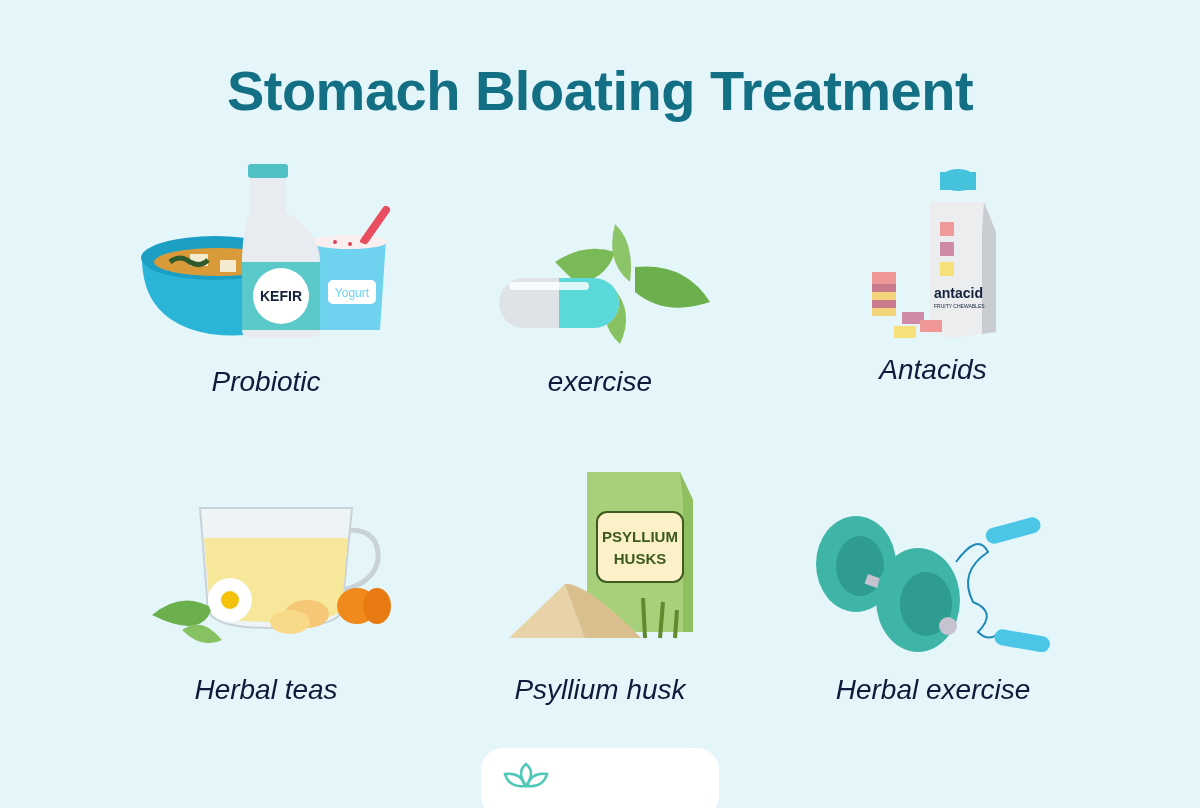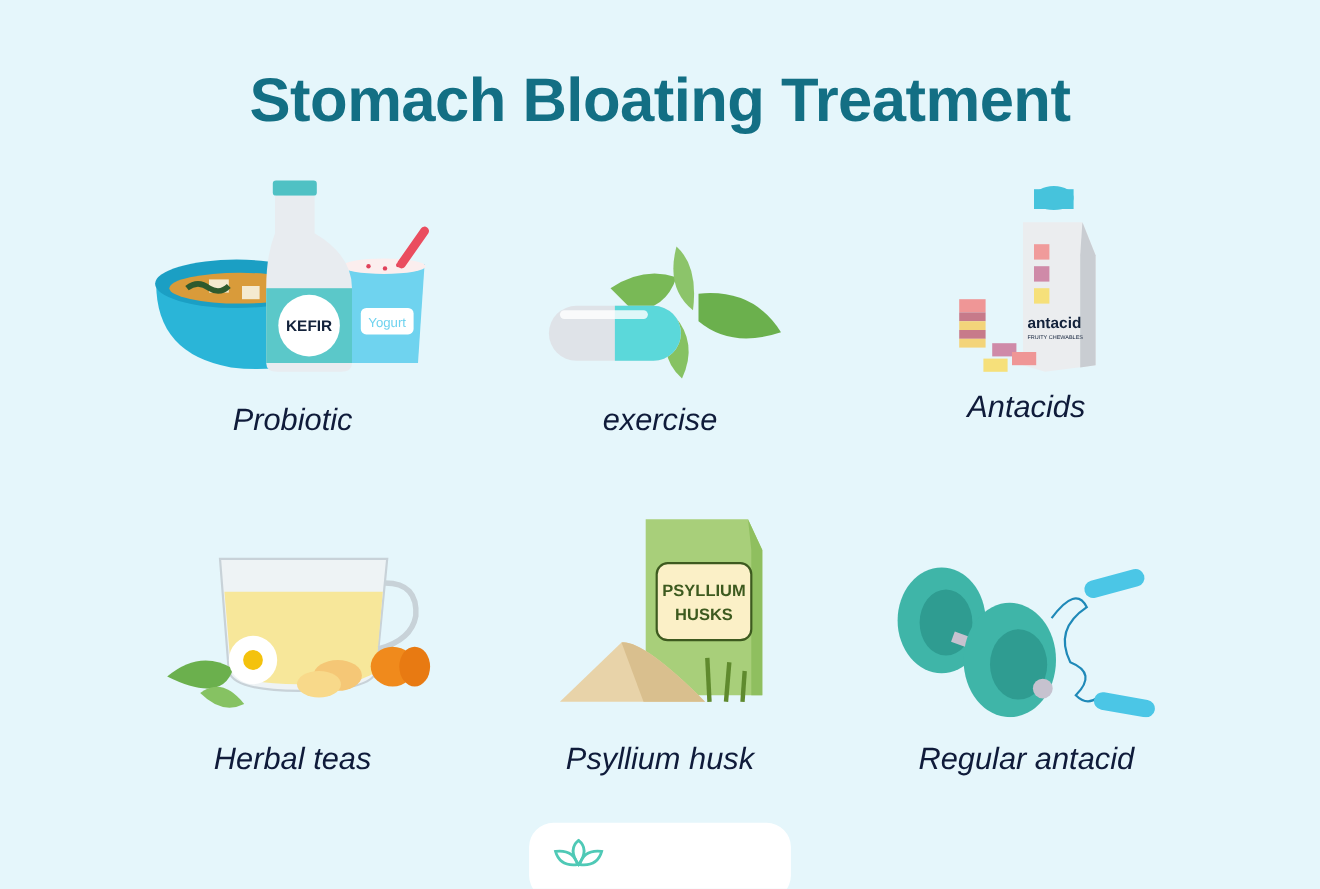--- a/index.html
+++ b/index.html
@@ -129,21 +129,21 @@
     <ellipse cx="52" cy="54" rx="24" ry="30" fill="#2f9c91"></ellipse>
     <rect x="60" y="62" width="80" height="10" fill="#c6c2cf" transform="rotate(20 60 62)"></rect>
     <ellipse cx="110" cy="88" rx="42" ry="52" fill="#3fb5a8"></ellipse>
     <ellipse cx="118" cy="92" rx="26" ry="32" fill="#2f9c91"></ellipse>
     <circle cx="140" cy="114" r="9" fill="#c6c2cf"></circle>
     <path d="M148 50 Q170 20 180 40 Q150 60 165 90 Q190 100 170 120 Q180 130 190 122" stroke="#1f89b8" stroke-width="2" fill="none"></path>
     <rect x="176" y="18" width="56" height="16" rx="8" fill="#4bc6e6" transform="rotate(-15 176 18)"></rect>
     <rect x="188" y="116" width="56" height="16" rx="8" fill="#4bc6e6" transform="rotate(10 188 116)"></rect>
   </svg>
   <div class="label" style="left:768px;top:670px">
-    <div>Regular antacid</div>
+    <div>Herbal exercise</div>
   </div>
 </div>
 
 <div class="footer">
   <svg class="logo-icon" width="46" height="28" viewBox="0 0 46 28">
     <path d="M23 2 Q33 10 23 24 Q13 10 23 2 Z" fill="none" stroke="#4fc9b6" stroke-width="2.5"></path>
     <path d="M2 12 Q18 10 22 24 Q6 26 2 12 Z" fill="none" stroke="#4fc9b6" stroke-width="2.5"></path>
     <path d="M44 12 Q28 10 24 24 Q40 26 44 12 Z" fill="none" stroke="#4fc9b6" stroke-width="2.5"></path>
   </svg>
 </div>

